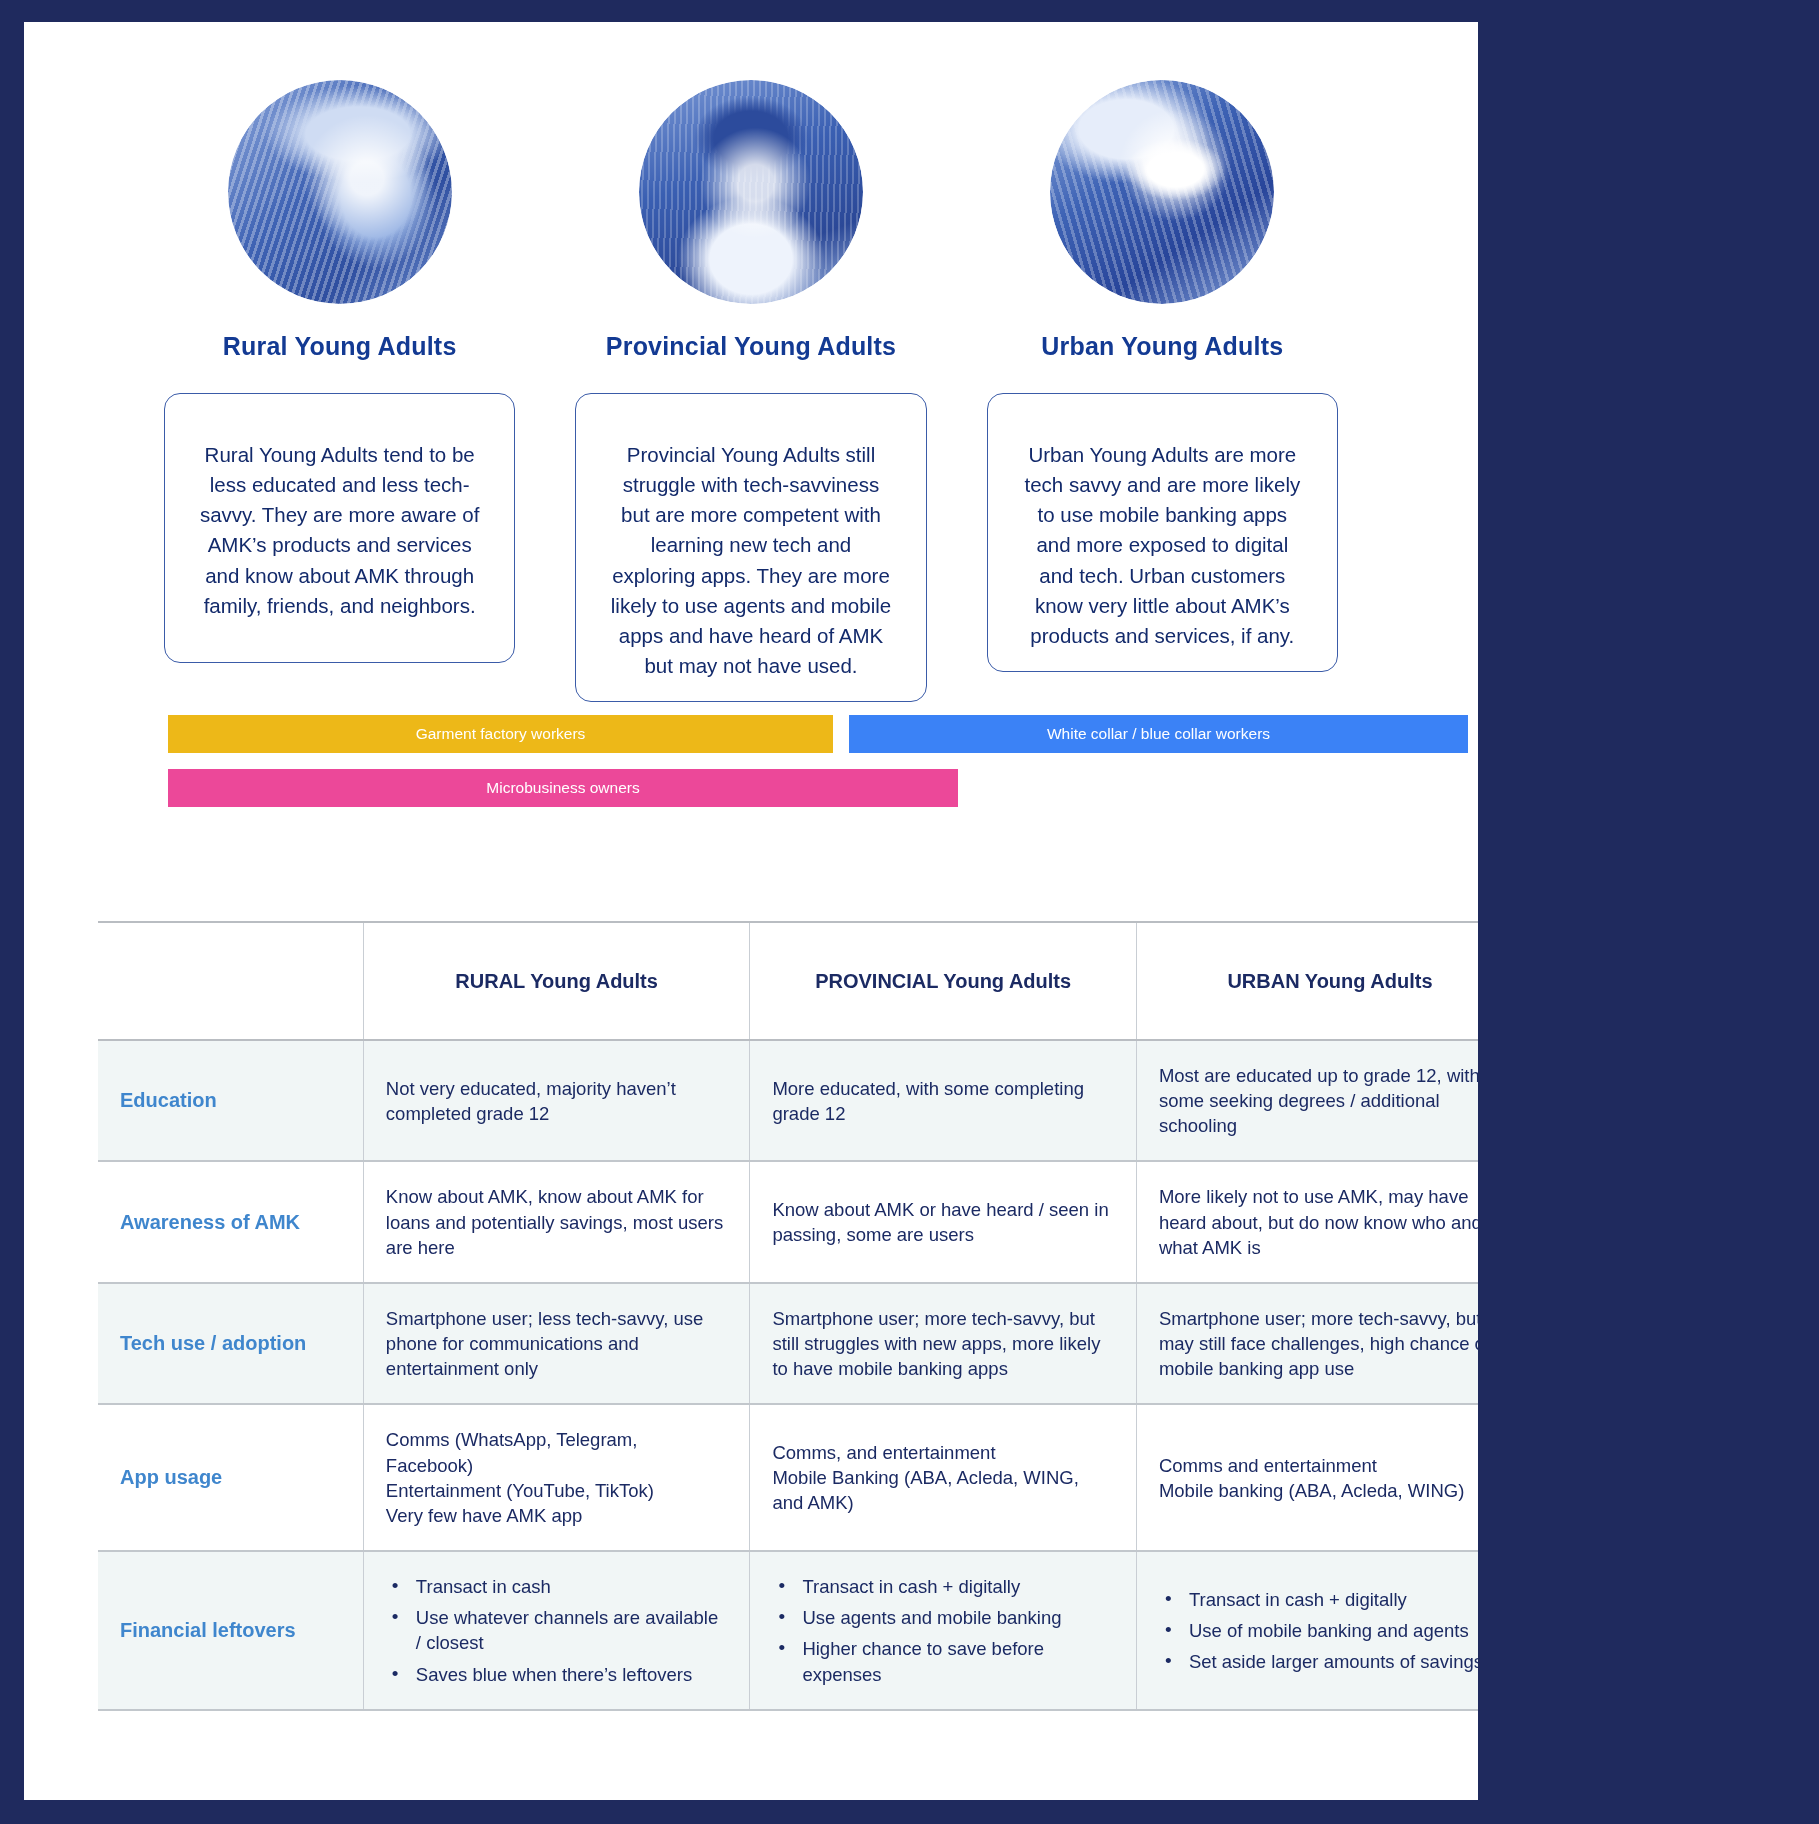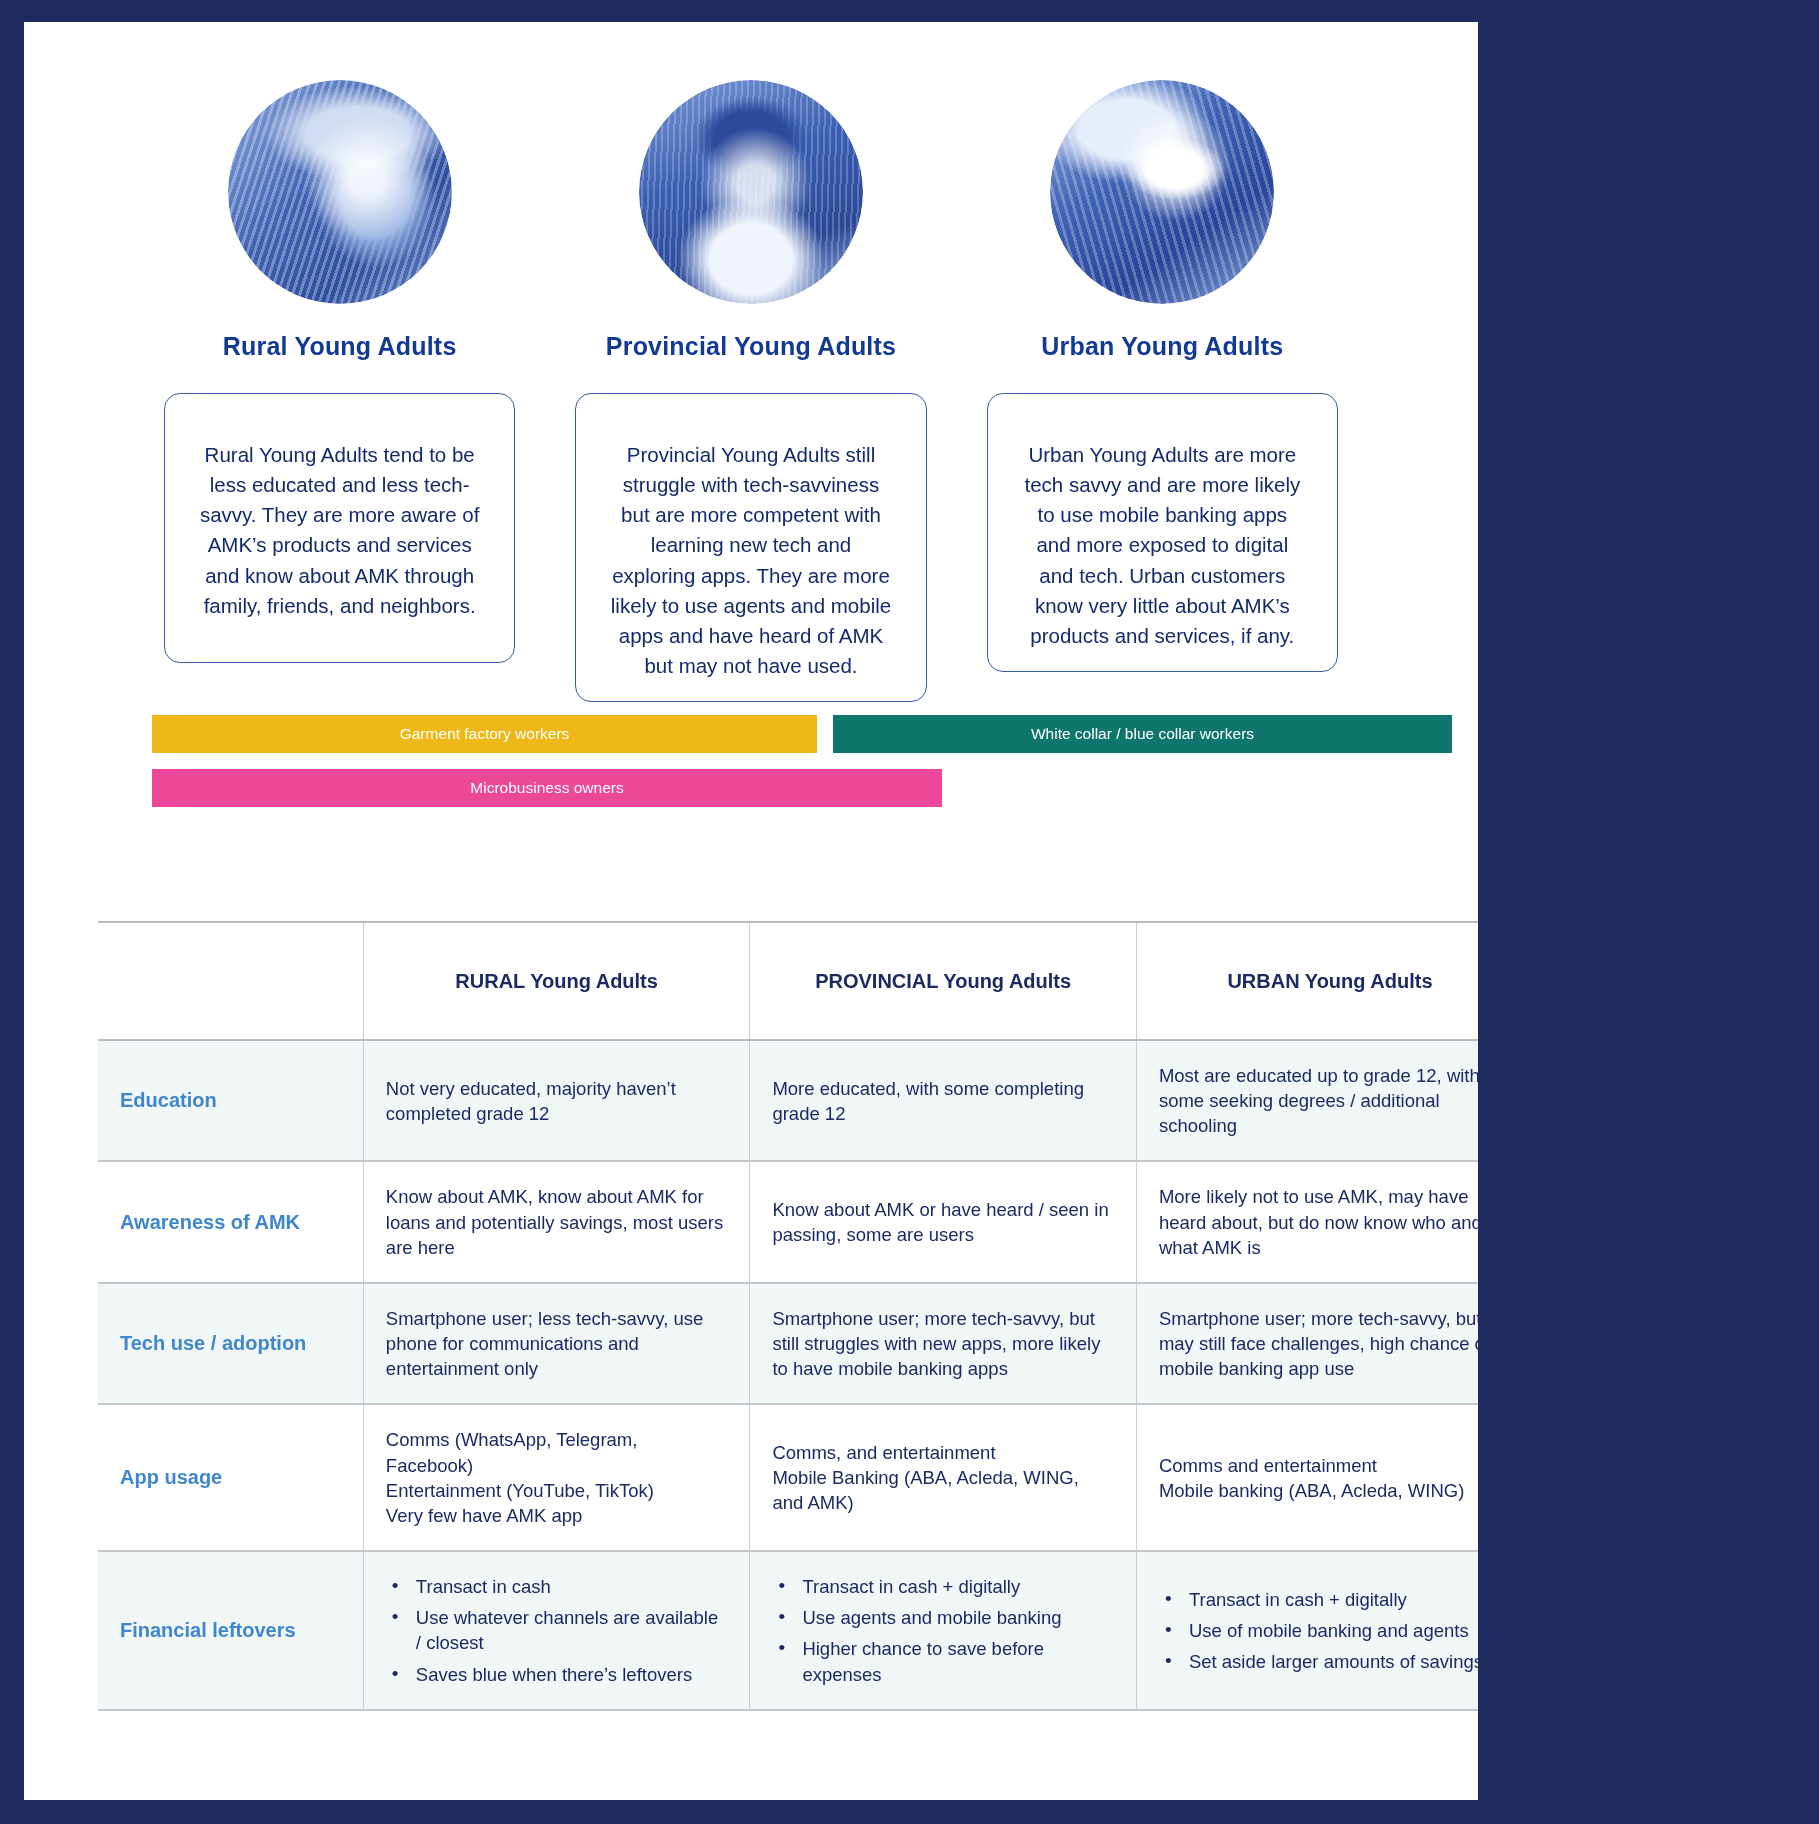--- a/index.html
+++ b/index.html
@@ -109,36 +109,36 @@
   .persona-card p {
     font-size: 20.5px;
     line-height: 1.47;
     color: #132a6b;
     text-align: center;
   }
 
   
   #segment-bars {
     position: absolute;
-    left: 128px;
+    left: 144px;
     top: 693px;
     width: 1300px;
   }
   .bar-line { position: relative; height: 38px; margin-bottom: 16px; }
   .seg-bar {
     position: absolute;
     height: 38px;
     display: flex;
     align-items: center;
     justify-content: center;
     color: #ffffff;
     font-size: 15.5px;
   }
   .bar-garment   { left: 0;    width: 665px; background: #edb818; }
-  .bar-white     { left: 681px; width: 619px; background: #0f766e; }
+  .bar-white     { left: 681px; width: 619px; background: #3b82f6; }
   .bar-micro     { left: 0;    width: 790px; background: #ec4899; }
 
   
   #comparison-table {
     position: absolute;
     left: 74px;
     top: 899px;
     width: 1425px;
     border-collapse: collapse;
   }

